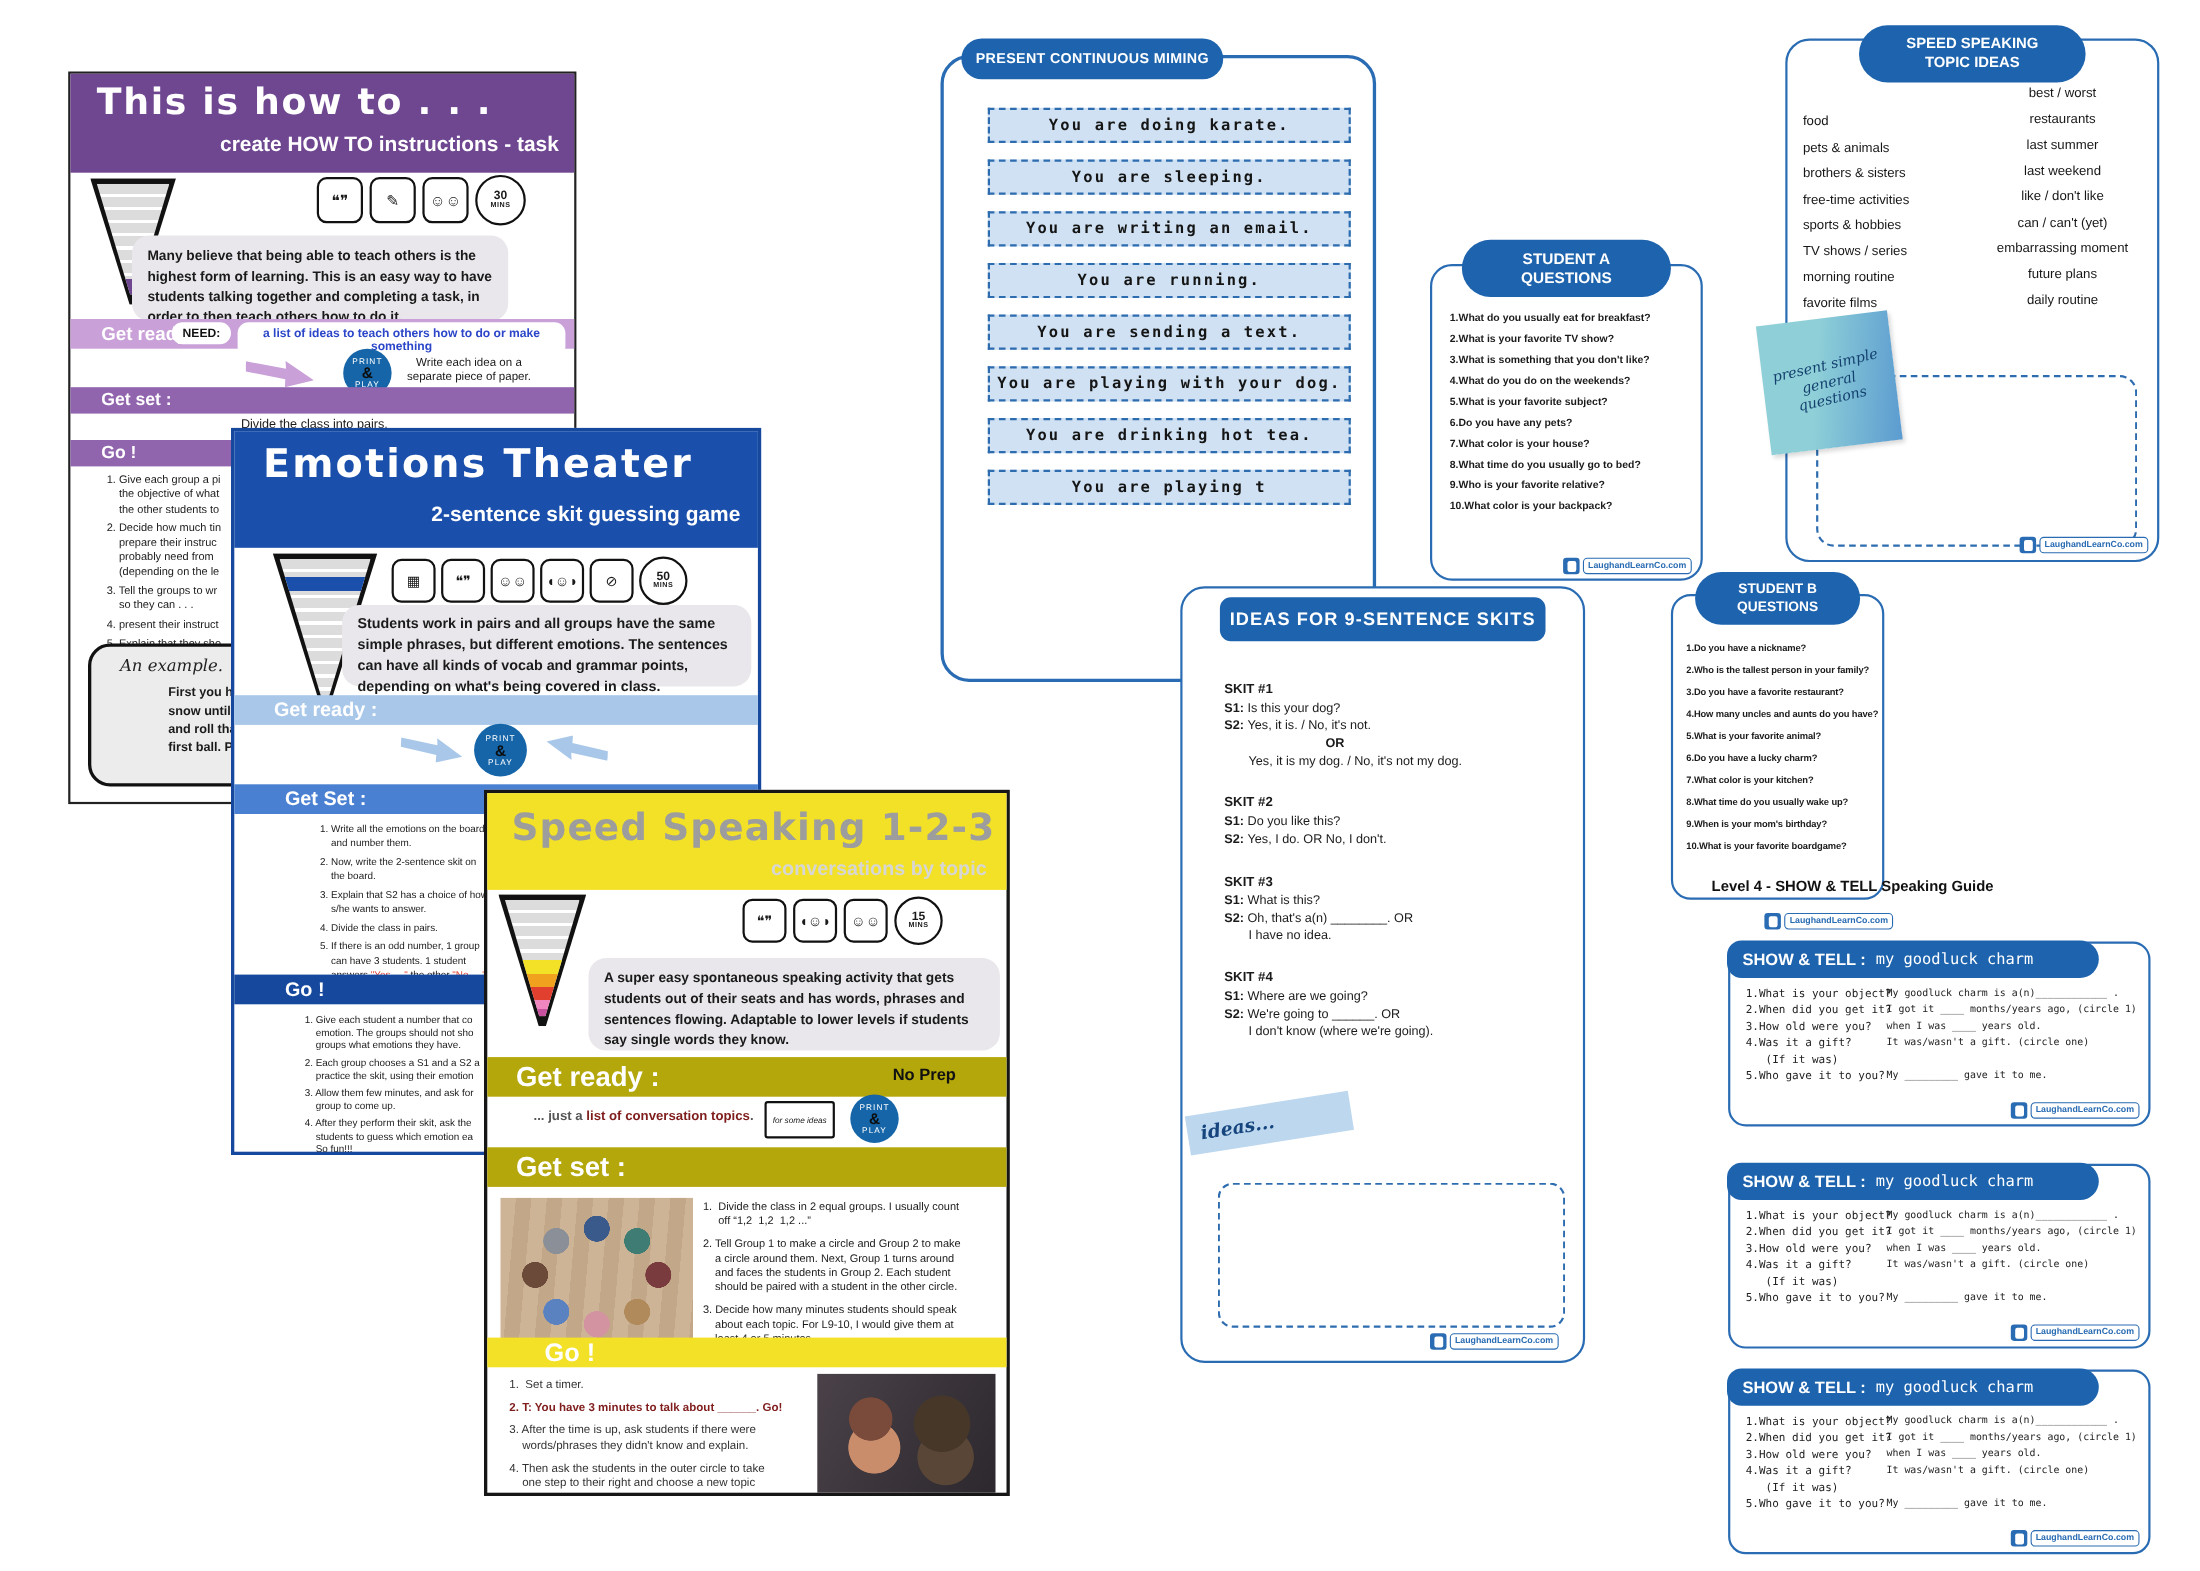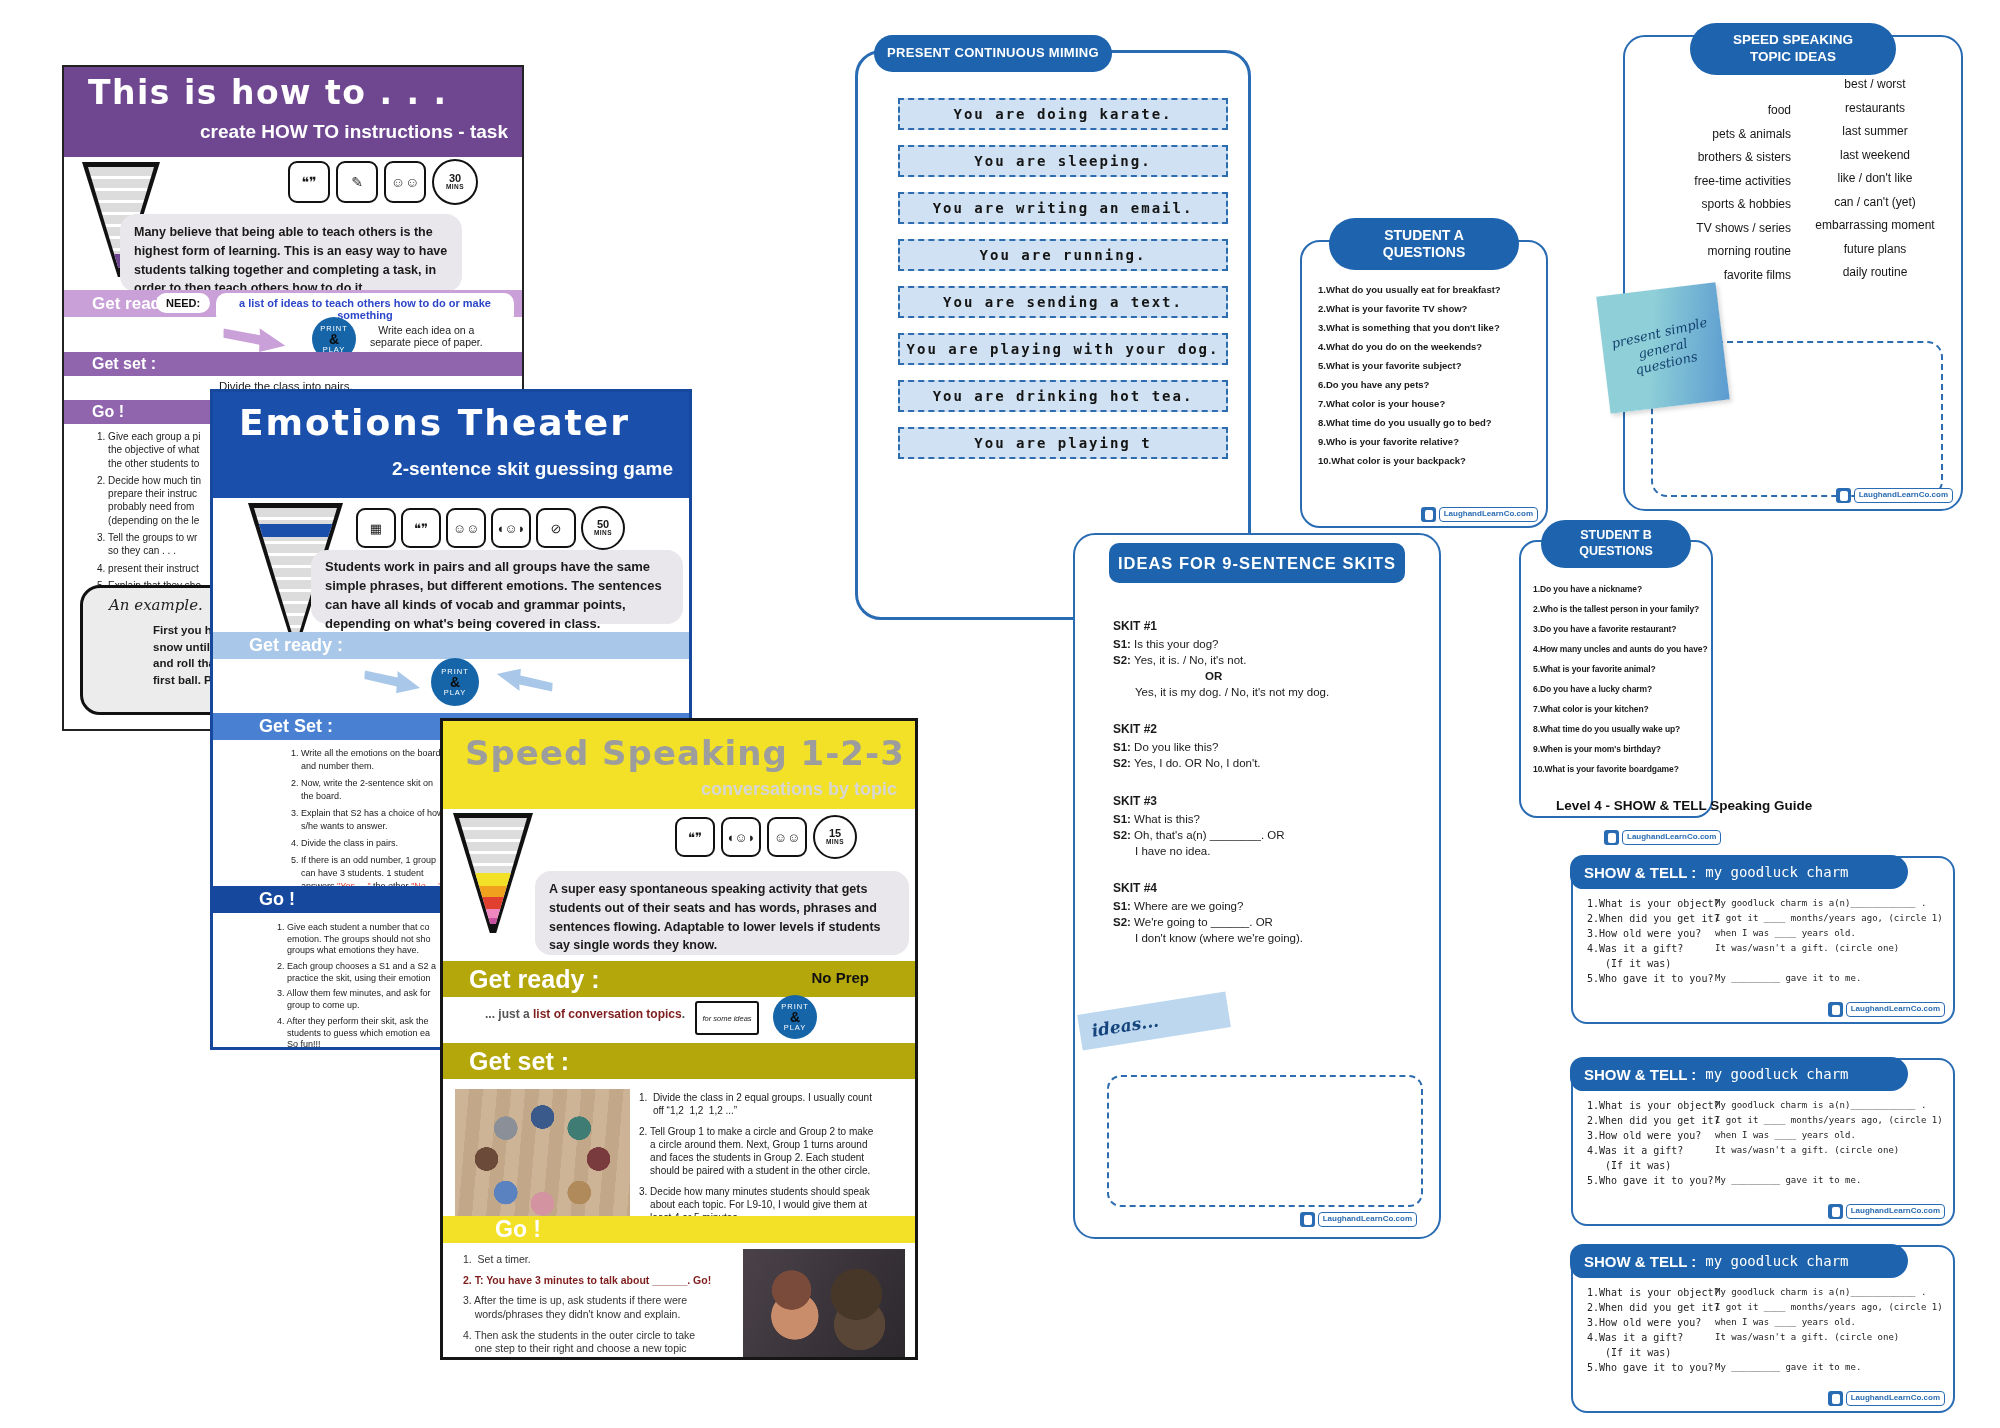--- a/index.html
+++ b/index.html
@@ -153,21 +153,21 @@
   
   #cardE{left:1300px;top:240px;width:248px;height:288px;border-radius:20px;border:2.5px solid #2a6cb3;z-index:1;}
   #e-badge{left:50%;transform:translateX(-50%);top:-24px;width:190px;height:52px;border-radius:26px;font-size:14px;}
   #e-questions{position:absolute;left:16px;top:42px;right:8px;}
   #e-questions .q{font-size:9.5px;font-weight:600;margin-bottom:8px;white-space:nowrap;}
   #e-logo{right:8px;bottom:4px;}
 
   
   #cardF{left:1623px;top:35px;width:340px;height:476px;border-radius:22px;border:2.5px solid #2a6cb3;z-index:1;}
   #f-badge{left:50%;transform:translateX(-50%);top:-14px;width:206px;height:52px;border-radius:26px;font-size:13.5px;}
-  #f-left{position:absolute;left:14px;top:66px;width:152px;text-align:right;}
+  #f-left{position:absolute;left:14px;top:66px;width:152px;text-align:left;}
   #f-right{position:absolute;left:170px;top:40px;width:160px;text-align:center;}
   .topic{font-size:12px;font-weight:500;margin-bottom:9.5px;white-space:nowrap;color:#161616;}
   #f-dashed{left:26px;top:304px;width:288px;height:152px;border-radius:16px;}
   #f-sticky{position:absolute;left:-22px;top:252px;width:120px;height:118px;transform:rotate(-7deg);
             background:linear-gradient(100deg,#8fd0d8 40%,#5b9bd0);box-shadow:2px 3px 4px rgba(0,0,0,.15);
             display:flex;align-items:center;justify-content:center;z-index:2;}
   #f-sticky .txt{font-size:13px;color:#14406e;text-align:center;white-space:pre-line;transform:rotate(-6deg);line-height:1.2;}
   #f-logo{right:8px;bottom:6px;}
 
   

